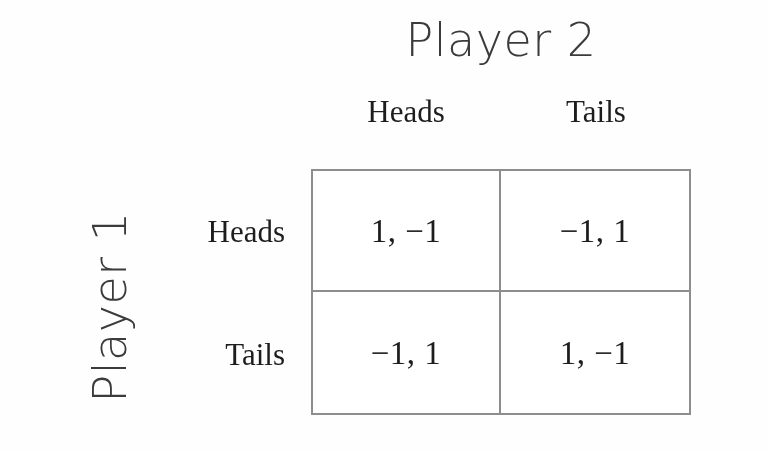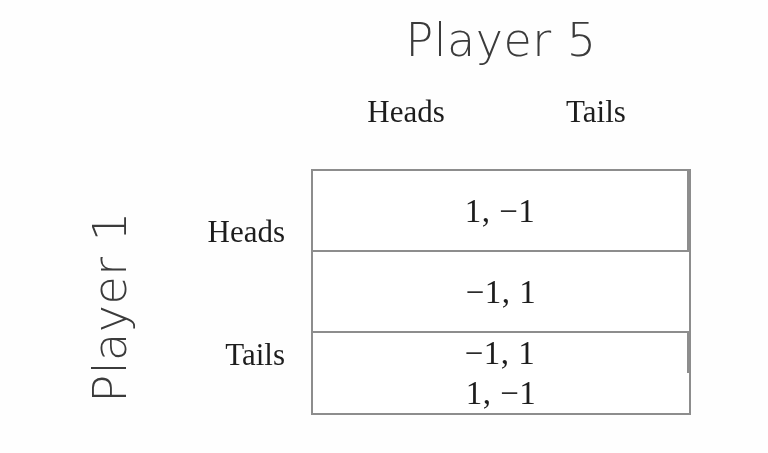--- a/index.html
+++ b/index.html
@@ -85,21 +85,21 @@
   .row-head.r1 { top: 335px; }
 
   
   .matrix {
     position: absolute;
     left: 311px;
     top: 169px;
     width: 380px;
     height: 246px;
     display: grid;
-    grid-template-columns: 1fr;
+    grid-template-columns: 1fr 1fr;
     grid-template-rows: 1fr 1fr;
     border: 2px solid #8d8d8d;
     box-sizing: border-box;
     background: #ffffff;
   }
   .cell {
     display: flex;
     align-items: center;
     justify-content: center;
     box-sizing: border-box;
@@ -111,21 +111,21 @@
     white-space: nowrap;
   }
   .cell.col-r { border-right: 2px solid #8d8d8d; }
   .cell.row-b { border-bottom: 2px solid #8d8d8d; }
 </style>
 </head>
 <body>
 
 <div id="stage">
 
-  <div class="player2-title">Player 5</div>
+  <div class="player2-title">Player 2</div>
 
   <div class="player1-title">Player 1</div>
 
   <div class="col-head c0">Heads</div>
   <div class="col-head c1">Tails</div>
 
   <div class="row-head r0">Heads</div>
   <div class="row-head r1">Tails</div>
 
   <div class="matrix">

